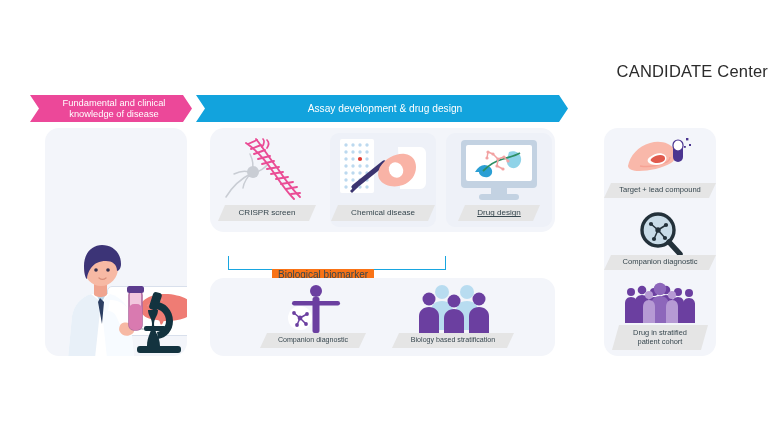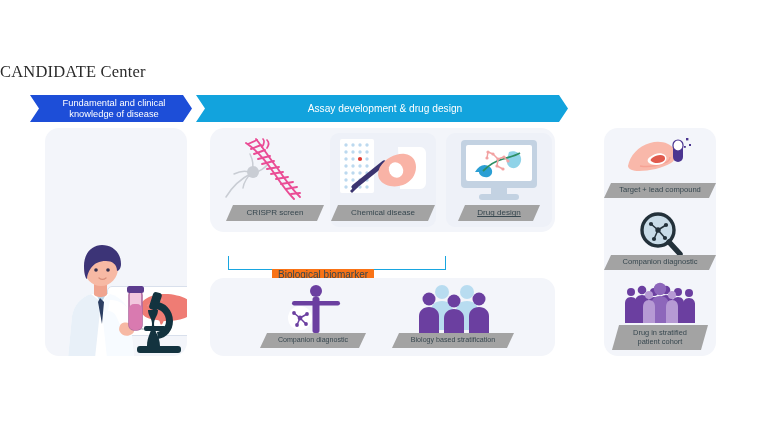--- a/index.html
+++ b/index.html
@@ -5,33 +5,33 @@
   html,body{margin:0;padding:0;}
   body{
     width:768px;height:432px;background:#ffffff;
     font-family:"Liberation Sans", sans-serif;
     overflow:hidden;position:relative;
   }
   #stage{position:absolute;left:0;top:0;width:768px;height:432px;}
 
   
   .title{
-    position:absolute;left:0;top:62px;width:768px;text-align:left;
-    font-size:16.5px;color:#2b2b2b;letter-spacing:.2px;font-family:Liberation Serif, serif;
+    position:absolute;left:0;top:62px;width:768px;text-align:right;
+    font-size:16.5px;color:#2b2b2b;letter-spacing:.2px;
   }
 
   
   .chev{
     position:absolute;height:27px;display:flex;align-items:center;
     justify-content:center;text-align:center;color:#fff;line-height:1.12;
     box-sizing:border-box;
   }
   .chev span{display:block;}
   #chev1{
-    left:30px;top:95px;width:162px;background:#1d4ed8;font-size:9.3px;
+    left:30px;top:95px;width:162px;background:#ec4899;font-size:9.3px;
     clip-path:polygon(0 0,153px 0,100% 50%,153px 100%,0 100%,9px 50%);
     padding-left:6px;
     justify-content:center;
   }
   #chev2{
     left:196px;top:95px;width:372px;background:#12a3dd;font-size:10.2px;
     clip-path:polygon(0 0,363px 0,100% 50%,363px 100%,0 100%,9px 50%);
     padding-left:6px;
   }
   #chev3{
@@ -42,21 +42,21 @@
 
   
   .panel{position:absolute;background:#f3f5fa;border-radius:14px;}
   #panelLeft{left:45px;top:128px;width:142px;height:228px;overflow:hidden;}
   #panelMidTop{left:210px;top:128px;width:345px;height:104px;}
   #panelMidBot{left:210px;top:278px;width:345px;height:78px;}
   #panelRight{left:604px;top:128px;width:112px;height:228px;}
 
   
   .ribbon{
-    position:absolute;background:#a3a3a3;color:#37474f;
+    position:absolute;background:#e5e5e5;color:#37474f;
     display:flex;align-items:center;justify-content:center;
     line-height:1.15;box-sizing:border-box;
   }
   .rb-slant{
     clip-path:polygon(7px 0,100% 0,calc(100% - 7px) 100%,0 100%);
   }
 
   
   #brainCard{
     position:absolute;left:62px;top:158px;width:110px;height:48px;
@@ -194,21 +194,21 @@
           <path d="M54 44l12-2"></path>
           <path d="M59 49l12-2"></path>
         <path d="M64 54l11-2"></path>
           <path d="M69 59l9-1"></path>
       </g>
       <g stroke="#ea4c95" stroke-width="1.7" fill="none" stroke-linecap="round">
         <path d="M40 12c2-3 3-6 1-8"></path>
         <path d="M45 13c2-3 2-6 0-8"></path>
       </g>
     </svg>
-    <div class="ribbon rb-slant" style="left:12px;top:72px;width:98px;height:16px;font-size:8.1px;">CRISPR screen</div>
+    <div class="ribbon rb-slant" style="left:4px;top:72px;width:98px;height:16px;font-size:8.1px;">CRISPR screen</div>
   </div>
 
   <div class="mcard" id="mc2">
     <svg class="ic" style="left:6px;top:4px;" width="96" height="68" viewBox="0 0 96 68">
       <rect x="4" y="2" width="34" height="54" rx="2" fill="#ffffff"></rect>
       <g fill="#bcd9ef">
         <circle cx="10" cy="8" r="1.7"></circle>
           <circle cx="17" cy="8" r="1.7"></circle>
           <circle cx="24" cy="8" r="1.7"></circle>
           <circle cx="31" cy="8" r="1.7"></circle>

